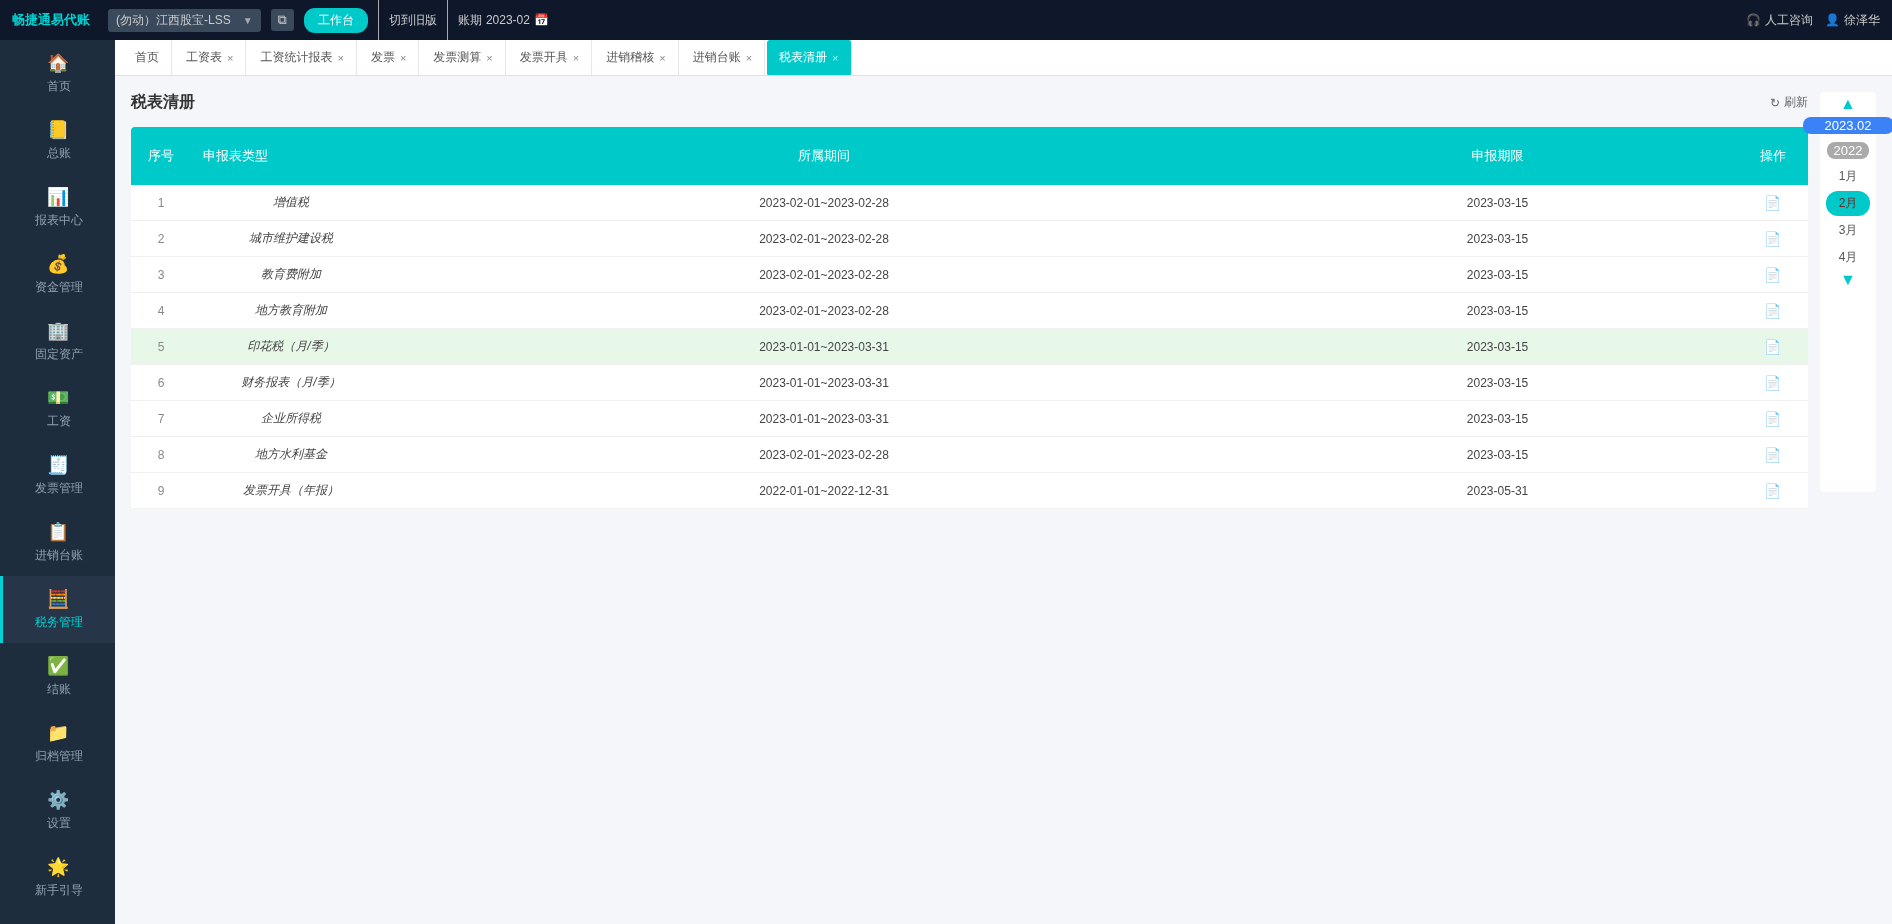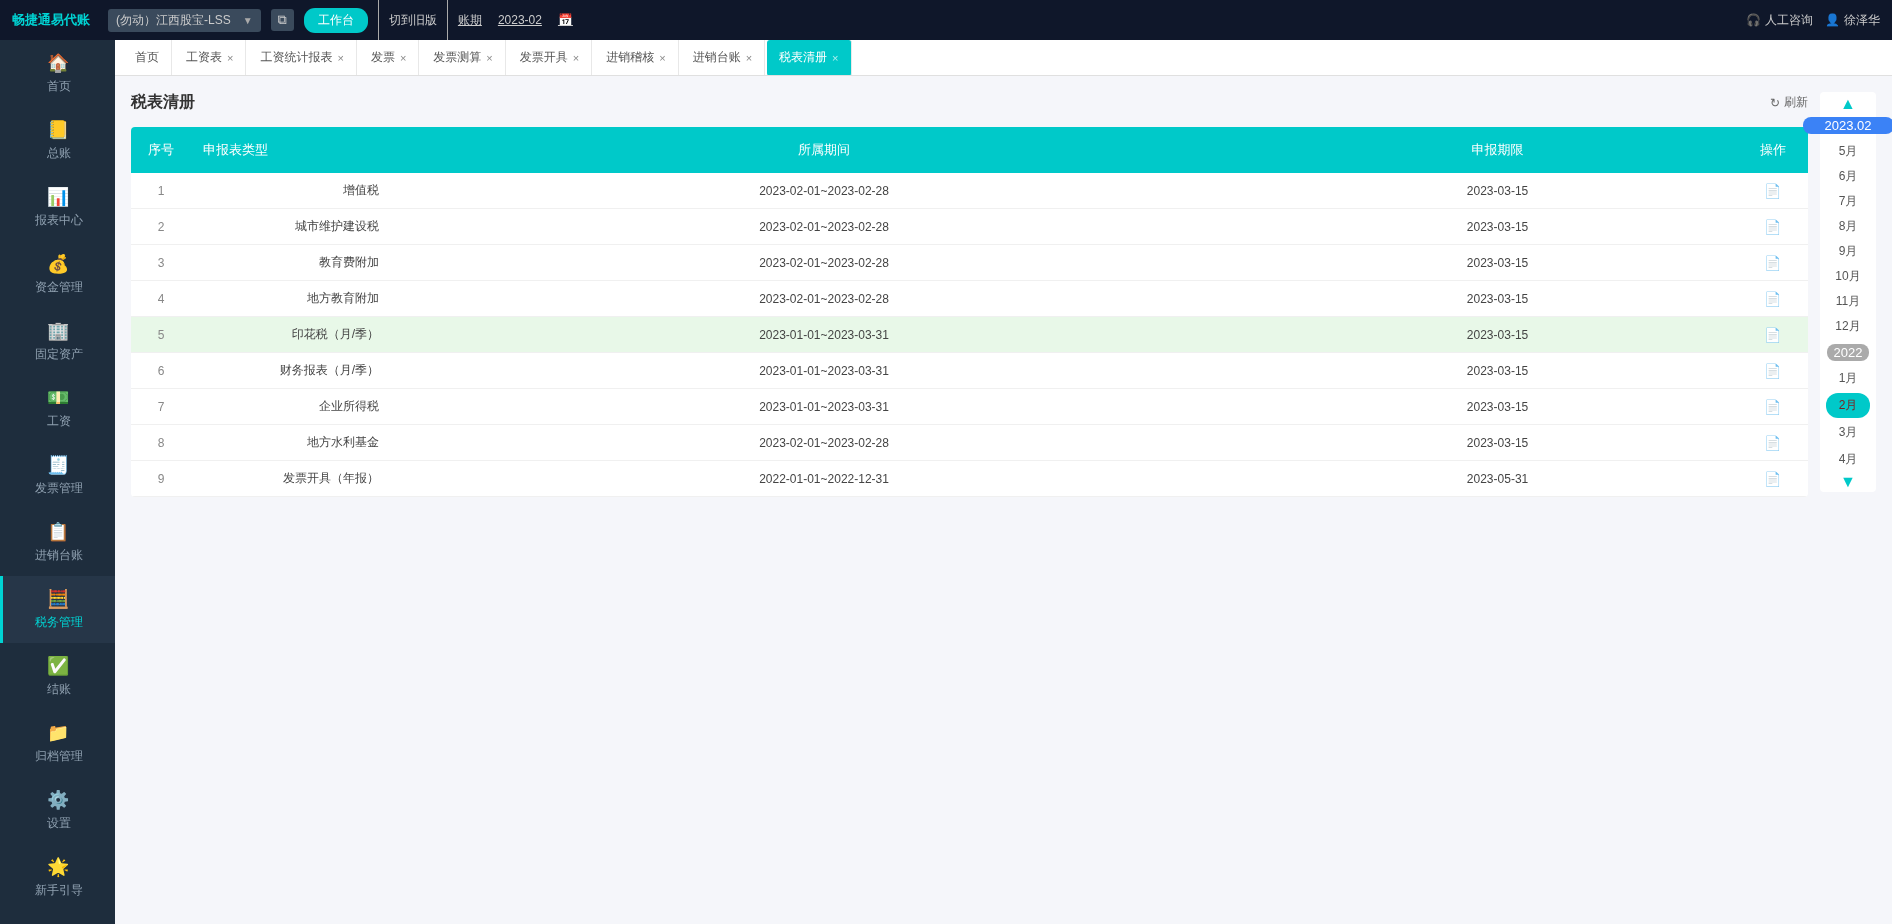--- a/index.html
+++ b/index.html
@@ -57,22 +57,21 @@
       padding: 19px 10px;
       border-radius: 3px;
       cursor: pointer;
       font-size: 12px;
     }
     .top-bar-period {
       color: #ccc;
       font-size: 12px;
       display: flex;
       align-items: center;
-      gap: 16px;
-      text-decoration: underline;
+      gap: 4px;
     }
     .top-bar-right {
       margin-left: auto;
       display: flex;
       align-items: center;
       gap: 12px;
       color: #ccc;
       font-size: 12px;
     }
     .top-bar-right .user { display: flex; align-items: center; gap: 4px; }
@@ -188,37 +187,37 @@
       border-collapse: collapse;
       background: #fff;
       border-radius: 4px;
       overflow: hidden;
     }
     .data-table thead tr {
       background: #00c9c9;
       color: white;
     }
     .data-table thead th {
-      padding: 14px 12px;
+      padding: 20px 12px;
       text-align: center;
       font-size: 13px;
       font-weight: normal;
     }
     .data-table tbody tr {
       border-bottom: 1px solid #f0f0f0;
     }
     .data-table tbody tr.highlighted { background: #e8f8e8; }
     .data-table tbody td {
       padding: 9px 12px;
       text-align: center;
       color: #444;
       font-size: 12px;
     }
     .data-table tbody td:first-child { color: #888; }
-    .data-table tbody td:nth-child(2) { text-align: right; }
+    .data-table tbody td:nth-child(2) { text-align: center; font-style: italic; }
     .action-icon {
       color: #999;
       cursor: pointer;
       font-size: 14px;
     }
 
     
     .calendar-panel {
       width: 56px;
       background: #fff;
@@ -492,30 +491,20 @@
                 <td>2023-05-31</td>
                 <td><span class="action-icon">📄</span></td>
               </tr>
             </tbody>
         </table>
       </div>
 
       <div class="calendar-panel">
         <span class="cal-up-btn">▲</span>
         <span class="cal-year-top">2023.02</span>
-        <div class="cal-section">
-          <div class="cal-month">5月</div>
-          <div class="cal-month">6月</div>
-          <div class="cal-month">7月</div>
-          <div class="cal-month">8月</div>
-          <div class="cal-month">9月</div>
-          <div class="cal-month">10月</div>
-          <div class="cal-month">11月</div>
-          <div class="cal-month">12月</div>
-        </div>
         <span class="cal-year-2022">2022</span>
         <div class="cal-month">1月</div>
         <div class="cal-month active-month">2月</div>
         <div class="cal-month">3月</div>
         <div class="cal-month">4月</div>
         <span class="cal-down-btn">▼</span>
       </div>
     </div>
 
   </div>

